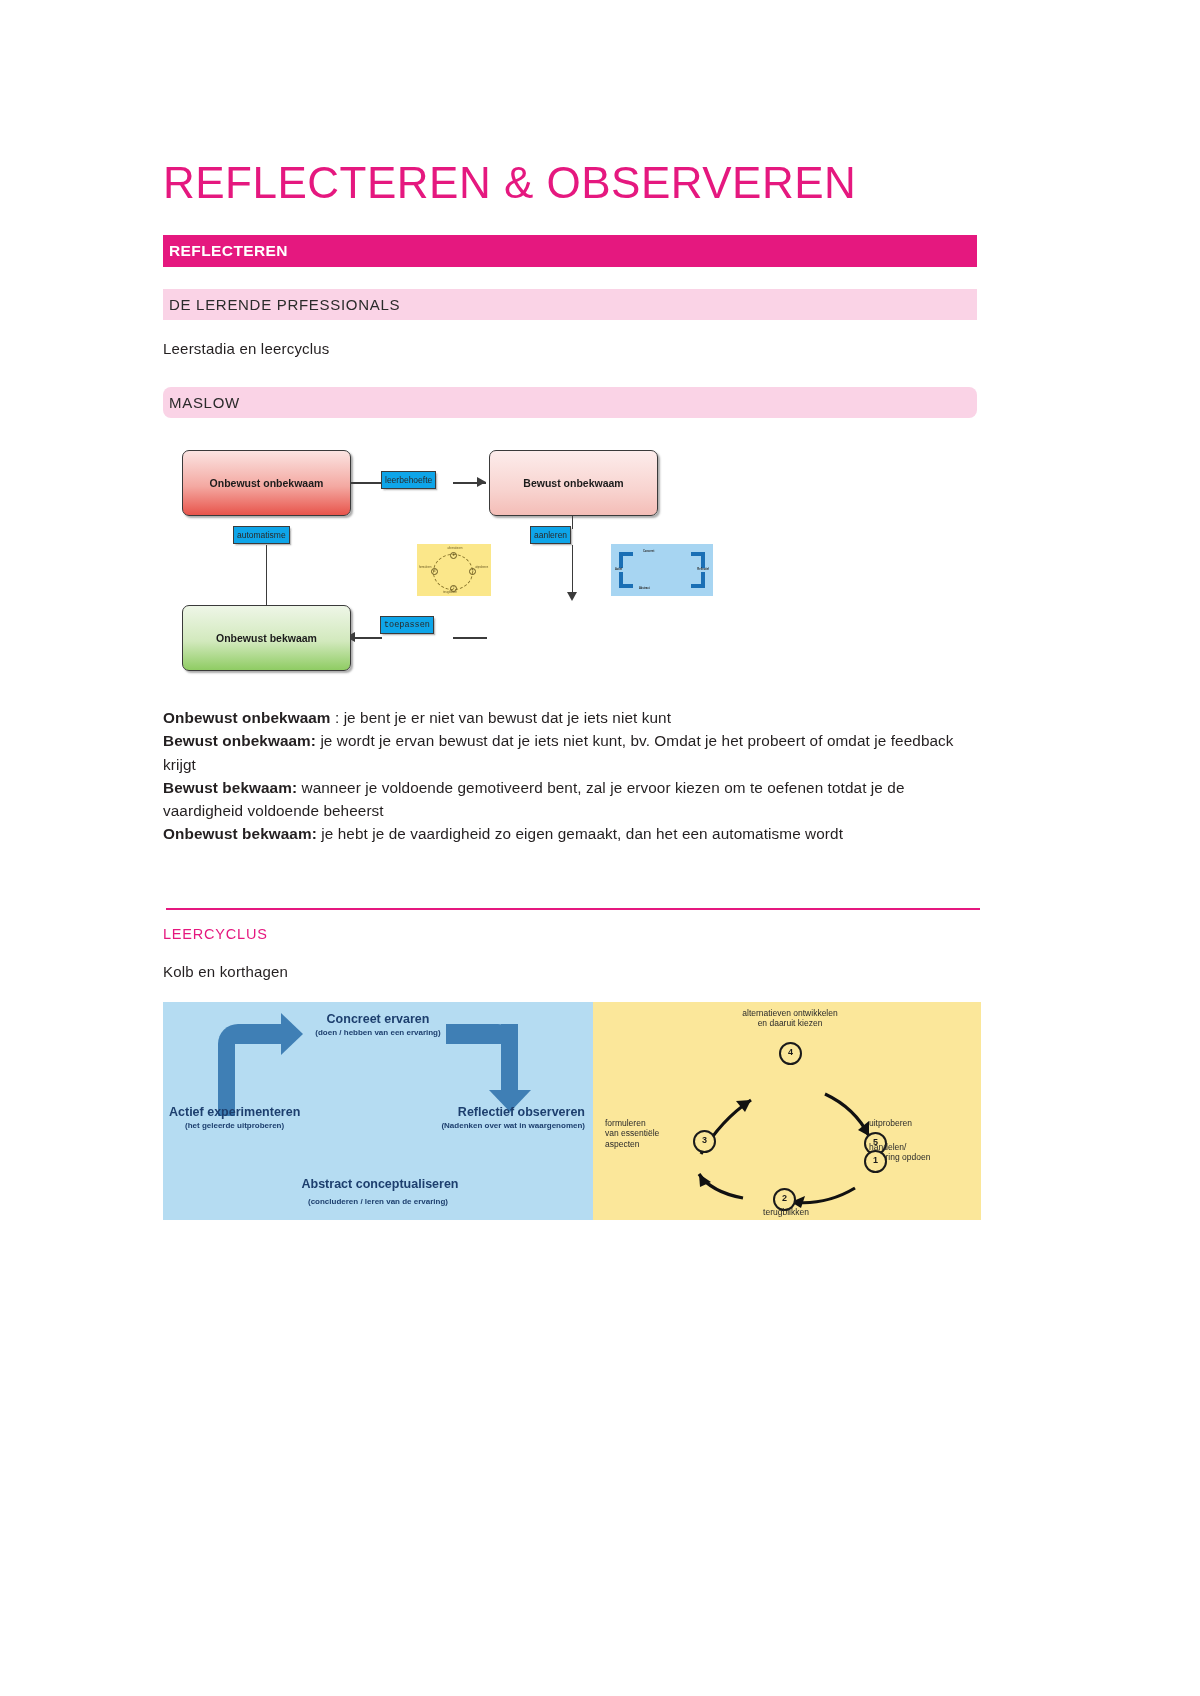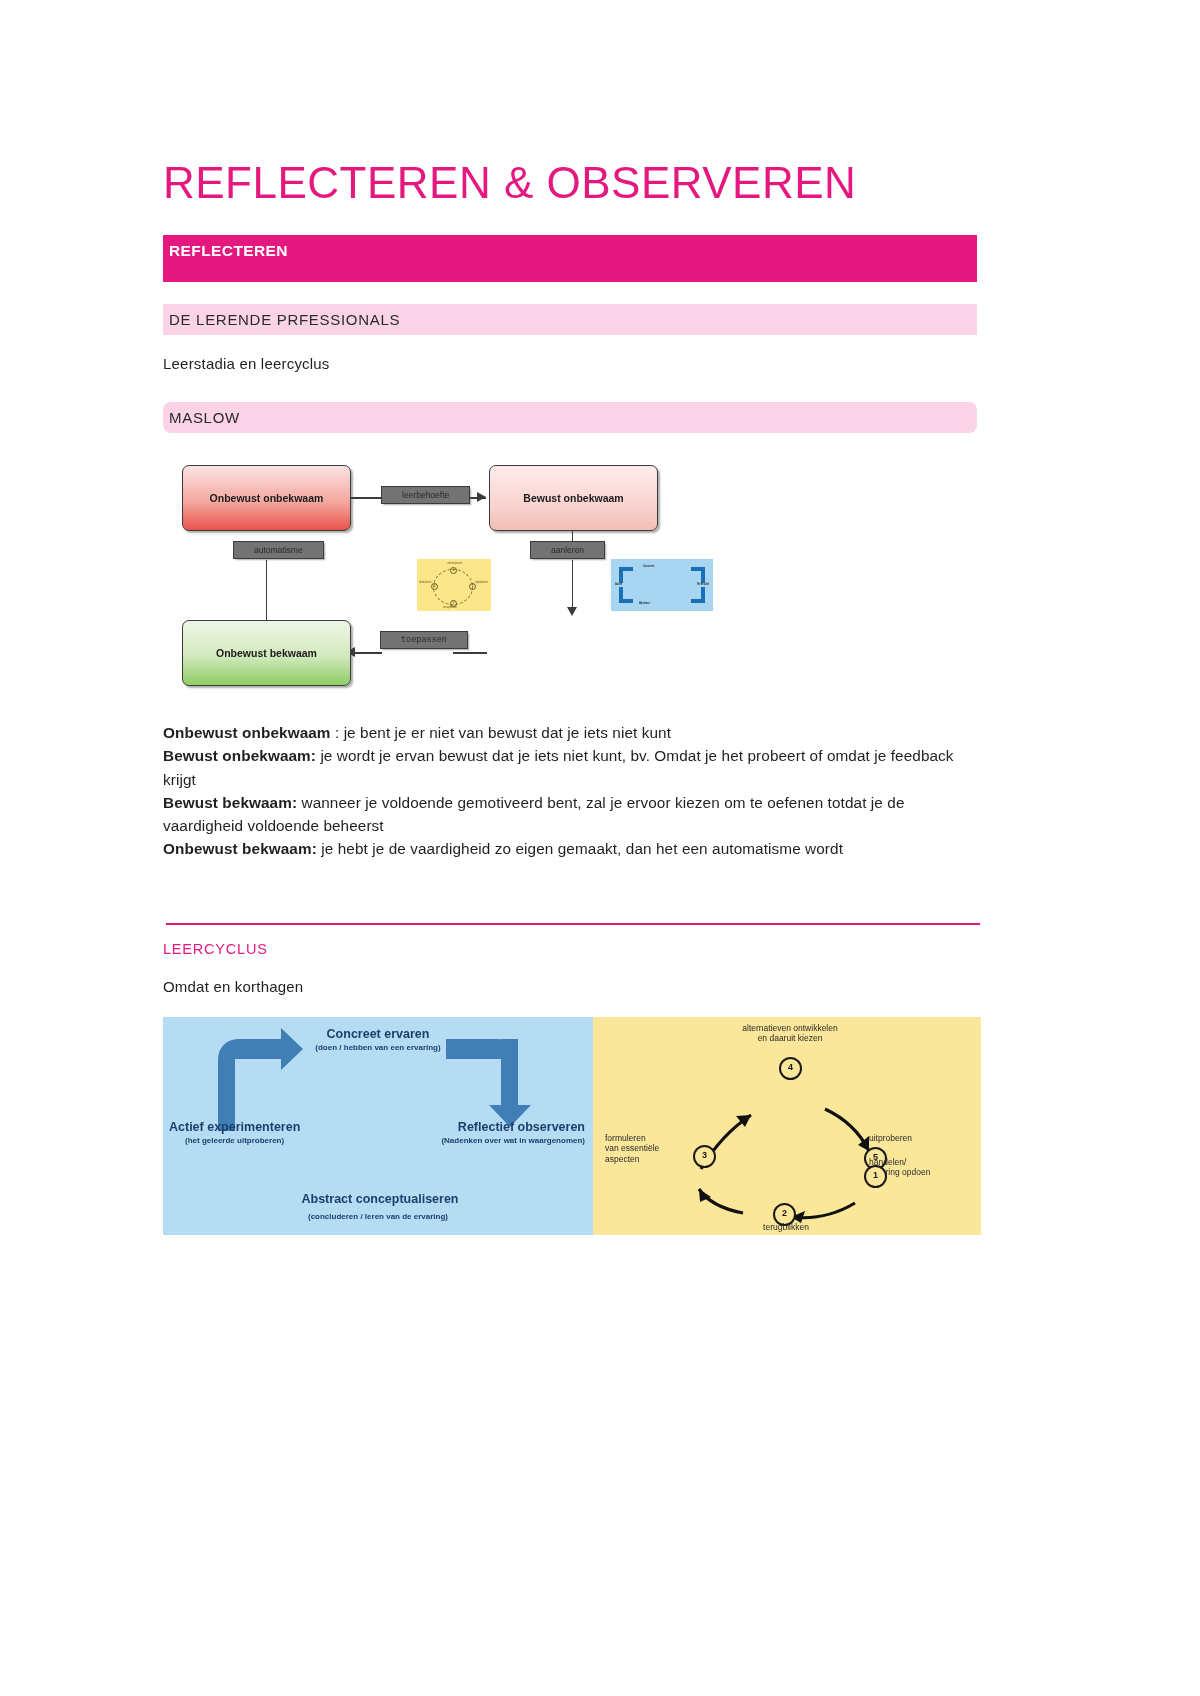--- a/index.html
+++ b/index.html
@@ -41,21 +41,21 @@
   }
 
   
   .bar-h1 {
     margin-top: 29px;
     background: #e5187f;
     color: #ffffff;
     font-size: 15.5px;
     font-weight: bold;
     letter-spacing: 0.4px;
-    padding: 7px 0 22px 6px;
+    padding: 7px 0 7px 6px;
     width: 814px;
     box-sizing: border-box;
   }
   .bar-h2 {
     margin-top: 22px;
     background: #fad3e6;
     color: #2b2b2b;
     font-size: 15px;
     letter-spacing: 0.7px;
     padding: 7px 0 7px 6px;
@@ -124,25 +124,25 @@
     left: 19px; top: 161px;
     background: linear-gradient(to bottom, #eef6e7 0%, #d2e9bd 55%, #8fcc63 100%);
   }
   .mbox.lightgreen {
     left: 326px; top: 161px;
     background: linear-gradient(to bottom, #f4faf0 0%, #e8f4e0 60%, #dcecd2 100%);
   }
   .mlabel {
     position: absolute;
     border: 1.6px solid #3b3b3b;
-    background: #737373;
+    background: #0ea5e9;
     box-shadow: 1.5px 1.5px 1.5px rgba(90,90,90,0.4);
     font-size: 8.5px;
     color: #2a2a2a;
-    padding: 3px 20px;
+    padding: 3px 3px;
     white-space: nowrap;
   }
   .mlabel.leerbehoefte { left: 218px; top: 27px; }
   .mlabel.aanleren { left: 367px; top: 82px; }
   .mlabel.automatisme { left: 70px; top: 82px; }
   .mlabel.toepassen { left: 217px; top: 172px; font-family: Liberation Mono, monospace; }
 
   .mline { position: absolute; background: #3b3b3b; }
   
   .l-top-a { left: 186px; top: 38px; width: 34px; height: 1.4px; }
@@ -422,21 +422,21 @@
       </div>
       <div>
         <b>Onbewust bekwaam:</b><span> </span><span>je hebt je de vaardigheid zo eigen gemaakt, dan het een automatisme wordt</span>
       </div>
     </div>
 
     <hr class="rule">
 
     <div class="h-leercyclus">LEERCYCLUS</div>
 
-    <div class="kolb-caption">Omdat en korthagen</div>
+    <div class="kolb-caption">Kolb en korthagen</div>
 
     <div class="cycles">
 
       <div class="panel-kolb">
 
         <div class="kolb-arrow">
           <div class="ka-shaft" style="left:55px; top:42px; width:17px; height:72px;"></div>
           <div class="ka-shaft" style="left:55px; top:22px; width:72px; height:20px; border-top-left-radius:24px;"></div>
           <div class="ka-head" style="left:118px; top:11px; border-left:22px solid #3f7fb5; border-top:21px solid transparent; border-bottom:21px solid transparent;"></div>
         </div>

